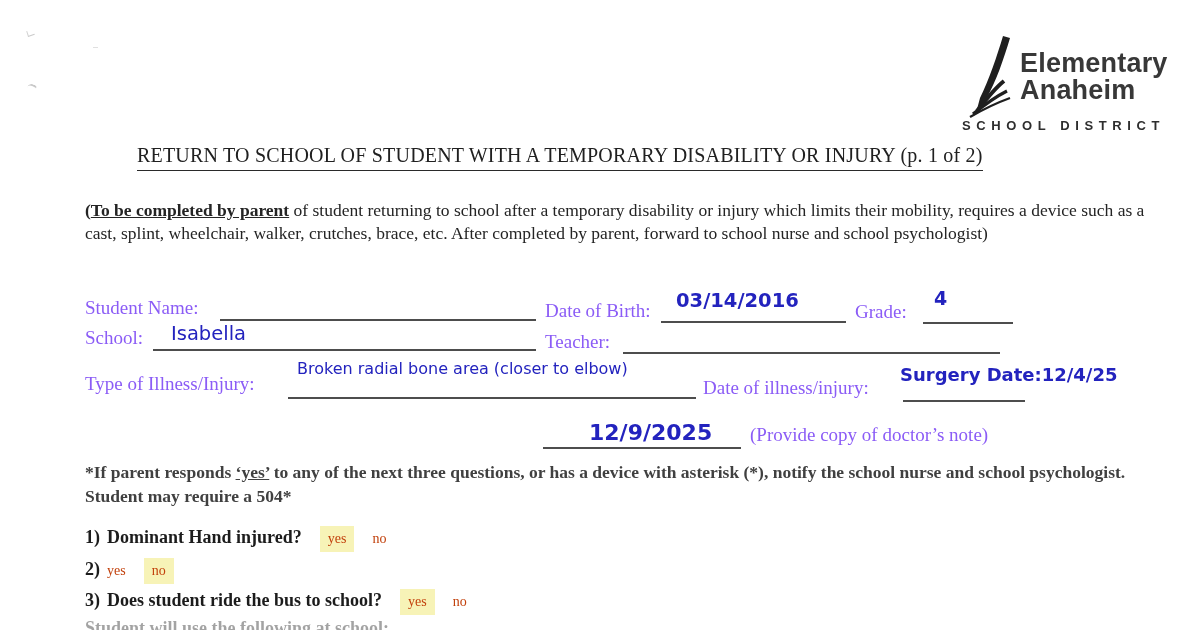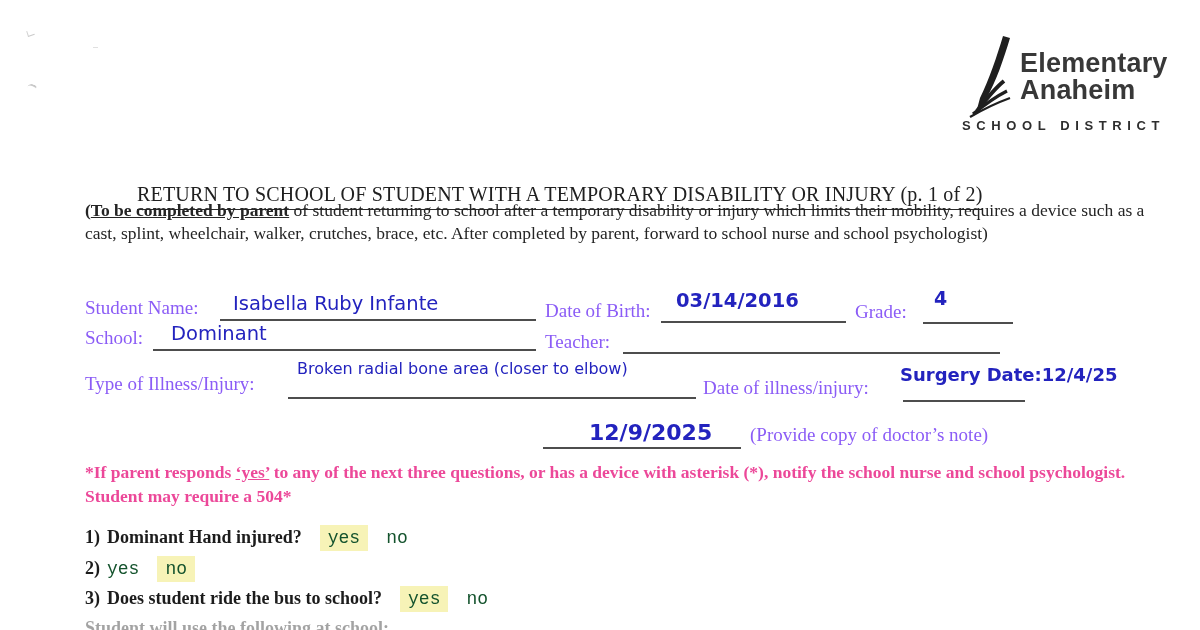--- a/index.html
+++ b/index.html
@@ -16,45 +16,45 @@
   }
   .logo-sub{
     position:absolute;left:962px;top:118px;
     font-family:"Liberation Sans",sans-serif;font-weight:bold;
     font-size:13px;letter-spacing:5.6px;color:#2e2e2e;white-space:nowrap;
   }
   
   .title{
     position:absolute;left:137px;top:144px;
     font-size:20px;letter-spacing:0.2px;white-space:nowrap;
-    border-bottom:1.6px solid #2a2a2a;padding-bottom:3px;color:#202020;margin-top:39px;
+    border-bottom:1.6px solid #2a2a2a;padding-bottom:3px;color:#202020;
   }
   
   .intro{position:absolute;left:85px;top:199px;width:1078px;
     font-size:17.5px;line-height:22.5px;color:#242424;margin:0;}
   .notice{position:absolute;left:85px;top:461px;width:1085px;
-    font-size:17.5px;line-height:23.5px;font-weight:bold;color:#ec4899;margin:0;}
+    font-size:17.5px;line-height:23.5px;font-weight:bold;color:#404040;margin:0;}
   .b{font-weight:bold;}
   .u{text-decoration:underline;}
   
   .lbl{position:absolute;font-size:19px;white-space:nowrap;color:#8b5cf6;}
   .line{position:absolute;height:0;border-top:2px solid #4d4d4d;}
   .ink{
     position:absolute;font-family:"DejaVu Sans",sans-serif;
     color:#2323be;white-space:nowrap;font-weight:500;
   }
   .ink.bold{font-weight:bold;}
   
   .questions{position:absolute;left:85px;top:525px;}
   .qrow{display:flex;align-items:baseline;margin-bottom:4.5px;
     font-size:18px;font-weight:bold;color:#1c1c1c;line-height:24px;}
   .qnum{margin-right:7px;}
   .qtext{margin-right:18px;}
-  .ans{font-family:Liberation Mono, monospace;font-size:18px;
-    font-weight:normal;color:#14532d;}
+  .ans{font-family:Liberation Serif, serif;font-size:14px;
+    font-weight:normal;color:#c2410c;}
   .ans + .ans{margin-left:18px;}
   .hl{background:#f7f3b7;padding:1px 8px;}
   
   .partial{
     position:absolute;left:85px;top:618px;font-size:18px;font-weight:bold;
     color:#4a4a4a;opacity:0.5;white-space:nowrap;filter:blur(0.3px);
   }
   
   .art1{position:absolute;left:27px;top:30px;width:6px;height:5px;
     border-bottom:1.5px solid #8a8a8a;border-left:1px solid #9a9a9a;
@@ -85,33 +85,32 @@
     <div>Anaheim</div>
   </div>
   <div class="logo-sub">SCHOOL DISTRICT</div>
 
   <div class="title">RETURN TO SCHOOL OF STUDENT WITH A TEMPORARY DISABILITY OR INJURY (p. 1 of 2)</div>
 
   <p class="intro"><span class="b">(</span><span class="b u">To be completed by parent</span><span> of student returning to school after a temporary disability or injury which limits their mobility, requires a device such as a cast, splint, wheelchair, walker, crutches, brace, etc. After completed by parent,  forward to school nurse and school psychologist)</span></p>
 
   <span class="lbl" style="left:85px;top:297px;">Student Name:</span>
   <div class="line" style="left:220px;top:319px;width:316px;"></div>
-  <span class="ink" style="left:233px;top:292px;font-size:19.5px;">Isabella Ruby Infante</span>
 
   <span class="lbl" style="left:545px;top:300px;">Date of Birth:</span>
   <div class="line" style="left:661px;top:321px;width:185px;"></div>
   <span class="ink bold" style="left:676px;top:289px;font-size:19.5px;">03/14/2016</span>
 
   <span class="lbl" style="left:855px;top:301px;">Grade:</span>
   <div class="line" style="left:923px;top:322px;width:90px;"></div>
   <span class="ink bold" style="left:934px;top:287px;font-size:19px;">4</span>
 
   <span class="lbl" style="left:85px;top:327px;">School:</span>
   <div class="line" style="left:153px;top:349px;width:383px;"></div>
-  <span class="ink" style="left:171px;top:322px;font-size:19.5px;">Dominant</span>
+  <span class="ink" style="left:171px;top:322px;font-size:19.5px;">Isabella</span>
 
   <span class="lbl" style="left:545px;top:331px;">Teacher:</span>
   <div class="line" style="left:623px;top:352px;width:377px;"></div>
 
   <span class="lbl" style="left:85px;top:373px;">Type of Illness/Injury:</span>
   <div class="line" style="left:288px;top:397px;width:408px;"></div>
   <span class="ink" style="left:297px;top:359px;font-size:16px;">Broken radial bone area (closer to elbow)</span>
 
   <span class="lbl" style="left:703px;top:377px;">Date of illness/injury:</span>
   <div class="line" style="left:903px;top:400px;width:122px;"></div>

